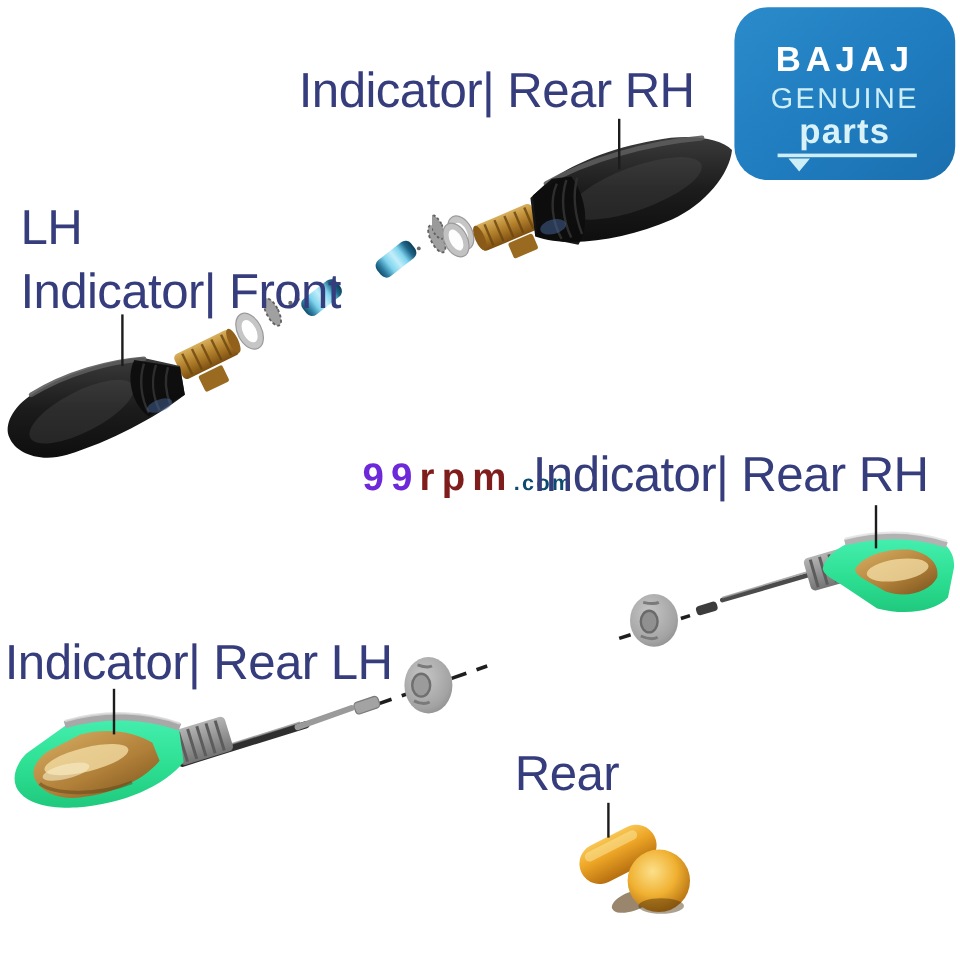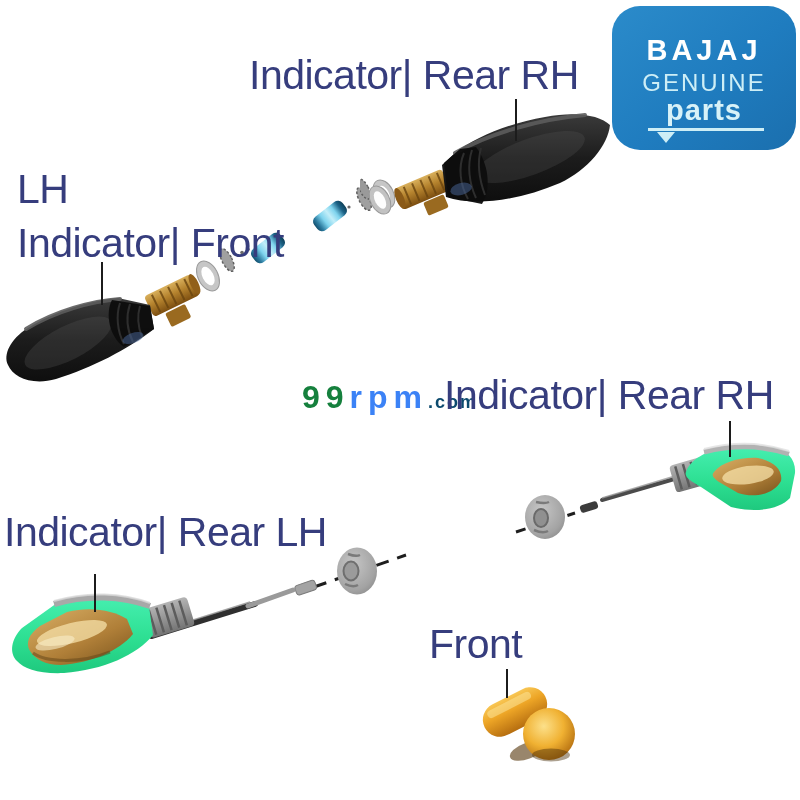--- a/index.html
+++ b/index.html
@@ -14,22 +14,22 @@
   }
   .part-label .line{display:block;}
   #label-front-lh .line{line-height:54px;}
   
   .leader{position:absolute;width:2px;background:#1c1c1c;z-index:25;}
   
   #watermark{
     position:absolute;left:302px;top:380px;z-index:5;white-space:nowrap;
     font-weight:bold;font-size:32px;letter-spacing:6px;line-height:34px;
   }
-  #watermark .wm-99{color:#15803d;}
-  #watermark .wm-rpm{color:#3b82f6;}
+  #watermark .wm-99{color:#6d28d9;}
+  #watermark .wm-rpm{color:#7f1d1d;}
   #watermark .wm-com{color:#0c4a6e;font-size:18px;letter-spacing:2px;}
   
   #badge{
     position:absolute;left:612px;top:6px;width:184px;height:144px;
     background:linear-gradient(140deg,#2b8bca 0%,#1f7cbf 55%,#1b6fae 100%);
     border-radius:28px;z-index:40;text-align:center;
   }
   #badge .brand{
     margin-top:28px;color:#ffffff;font-weight:bold;font-size:29px;
     line-height:32px;letter-spacing:4px;
@@ -66,23 +66,23 @@
 
   <div class="part-label" id="label-front-rh" style="left:249px;top:52px;">Indicator| Rear RH</div>
 
   <div class="part-label" id="label-front-lh" style="left:17px;top:162px;">
     <span class="line">LH</span>
     <span class="line">Indicator| Front</span>
   </div>
 
   <div class="part-label" id="label-rear-rh" style="left:444px;top:372px;">Indicator| Rear RH</div>
 
-  <div class="part-label" id="label-rear-lh" style="left:4px;top:509px;">Indicator| Rear LH</div>
-
-  <div class="part-label" id="label-bulbs" style="left:429px;top:621px;">Front</div>
+  <div class="part-label" id="label-rear-lh" style="left:4px;top:529px;">Indicator| Rear LH</div>
+
+  <div class="part-label" id="label-bulbs" style="left:429px;top:621px;">Rear</div>
 
   <div class="leader" style="left:515px;top:99px;height:42px;"></div>
   <div class="leader" style="left:101px;top:262px;height:43px;"></div>
   <div class="leader" style="left:729px;top:421px;height:36px;"></div>
   <div class="leader" style="left:94px;top:574px;height:38px;"></div>
   <div class="leader" style="left:506px;top:669px;height:29px;"></div>
 
   <svg class="illus" style="left:0;top:265px;" width="250" height="130" viewBox="0 0 250 130">
     <defs>
       <linearGradient id="gBodyL" x1="0" y1="0" x2="0" y2="1">

